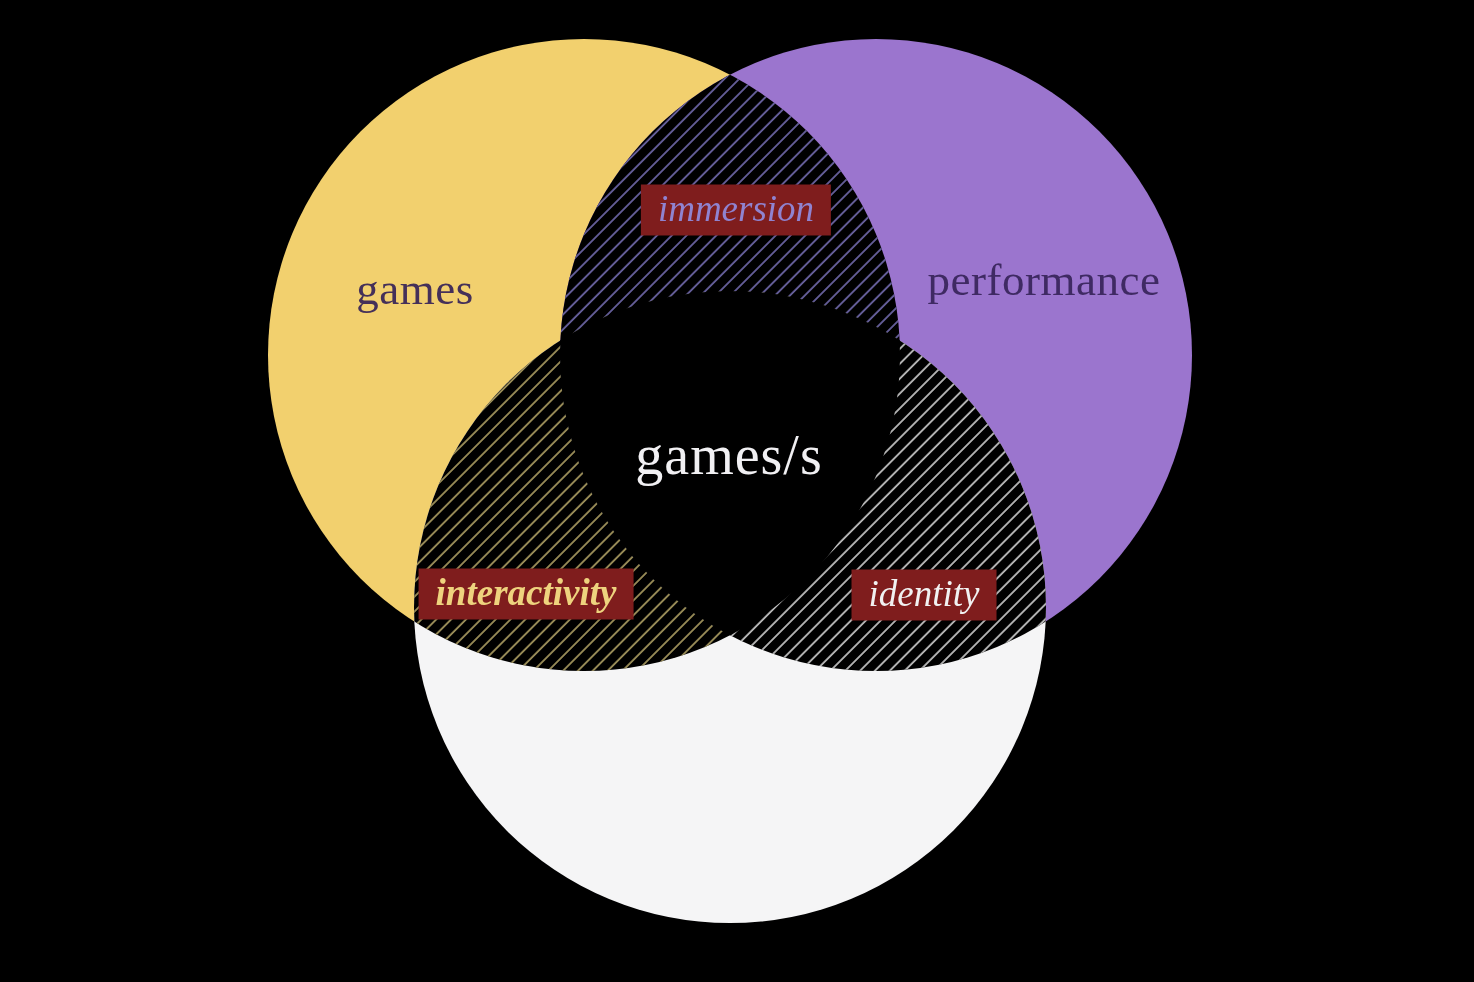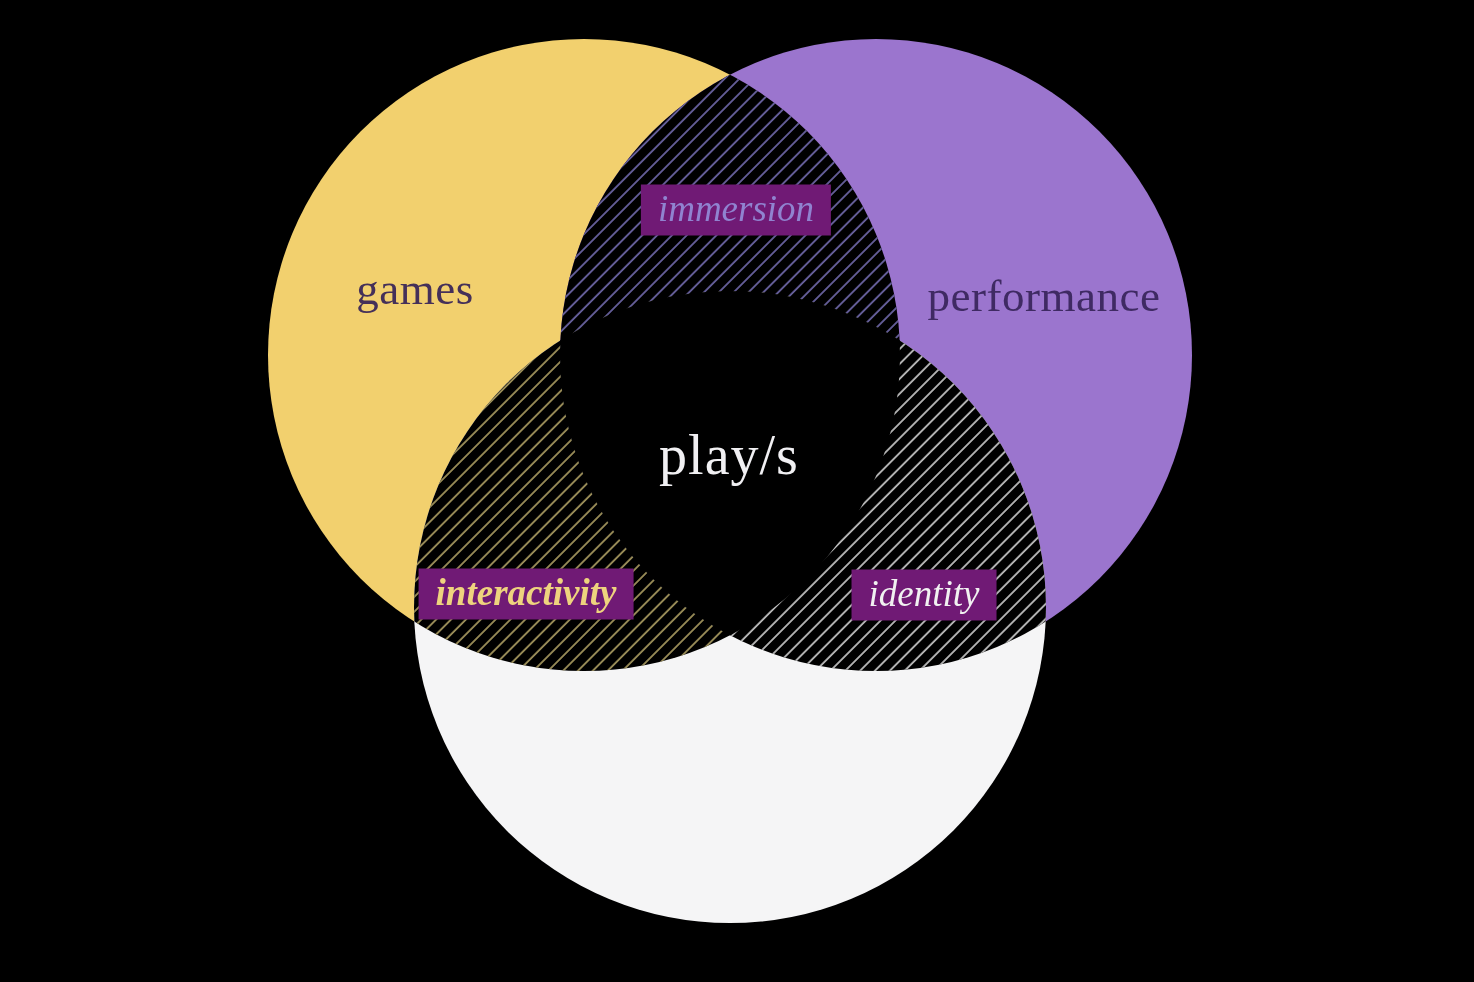--- a/index.html
+++ b/index.html
@@ -25,32 +25,32 @@
     transform: translate(-50%, -50%);
     white-space: nowrap;
     line-height: 1;
     user-select: none;
   }
   .circle-label {
     font-size: 45px;
     letter-spacing: 0.5px;
   }
   .label-games          { left: 415px;  top: 289px; }
-  .label-performance    { left: 1044px; top: 296px; }
+  .label-performance    { left: 1044px; top: 280px; }
   .label-transformation { left: 731px;  top: 778px; }
   .center-label {
     left: 729px;
     top: 455px;
     font-size: 56px;
     letter-spacing: 1px;
   }
   .badge {
     font-style: italic;
     font-size: 37px;
-    background: #701a75;
+    background: #7f1d1d;
     padding: 5px 17px 9px 17px;
   }
   .badge-immersion     { left: 736px; top: 210px; }
   .badge-interactivity { left: 526px; top: 594px; font-weight: bold; }
   .badge-identity      { left: 924px; top: 595px; text-align: right; }
 </style>
 </head>
 <body>
 
 <div id="stage">
@@ -100,21 +100,21 @@
         <circle cx="730" cy="607" r="316" fill="#000000"></circle>
       </g>
     </g>
   </svg>
 
   <div class="label circle-label label-games" style="color: rgb(69, 48, 89); text-align: center;">games</div>
 
   <div class="label circle-label label-performance" style="color: rgb(63, 42, 99);">performance</div>
 
 
-  <div class="label center-label" style="color: rgb(241, 240, 243);">play/s</div>
+  <div class="label center-label" style="color: rgb(241, 240, 243);">games/s</div>
 
   <div class="label badge badge-immersion" style="color: rgb(144, 131, 208);">immersion</div>
 
   <div class="label badge badge-interactivity" style="color: rgb(238, 211, 126);">interactivity</div>
 
   <div class="label badge badge-identity" style="color: rgb(241, 241, 241);">identity</div>
 
 </div>
 
 </body></html>

